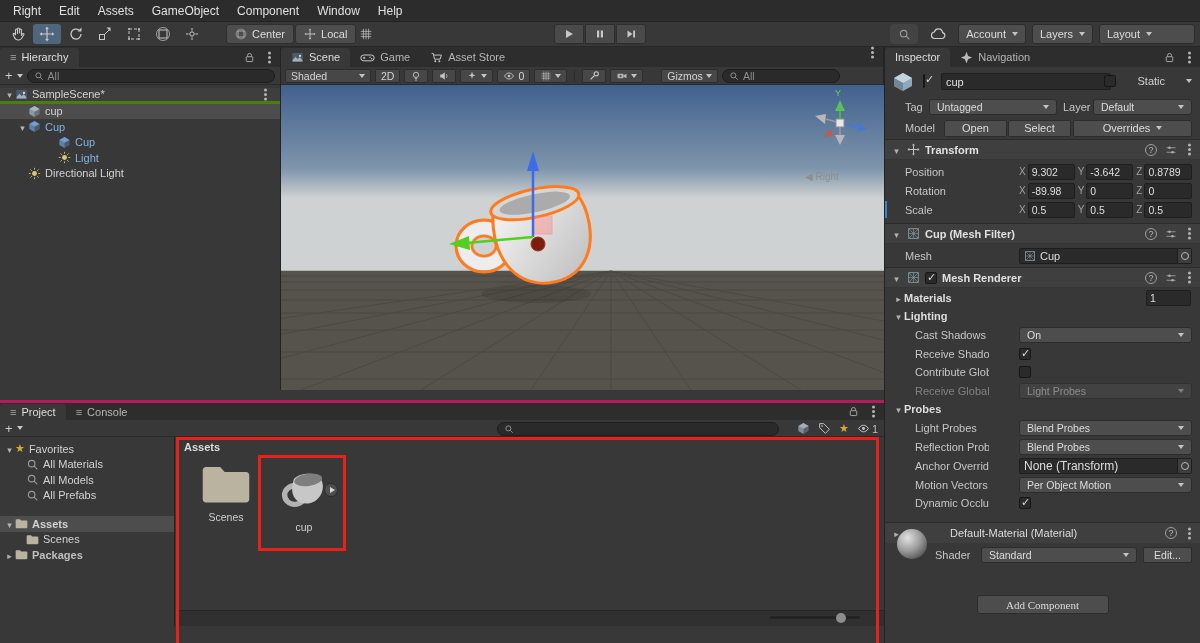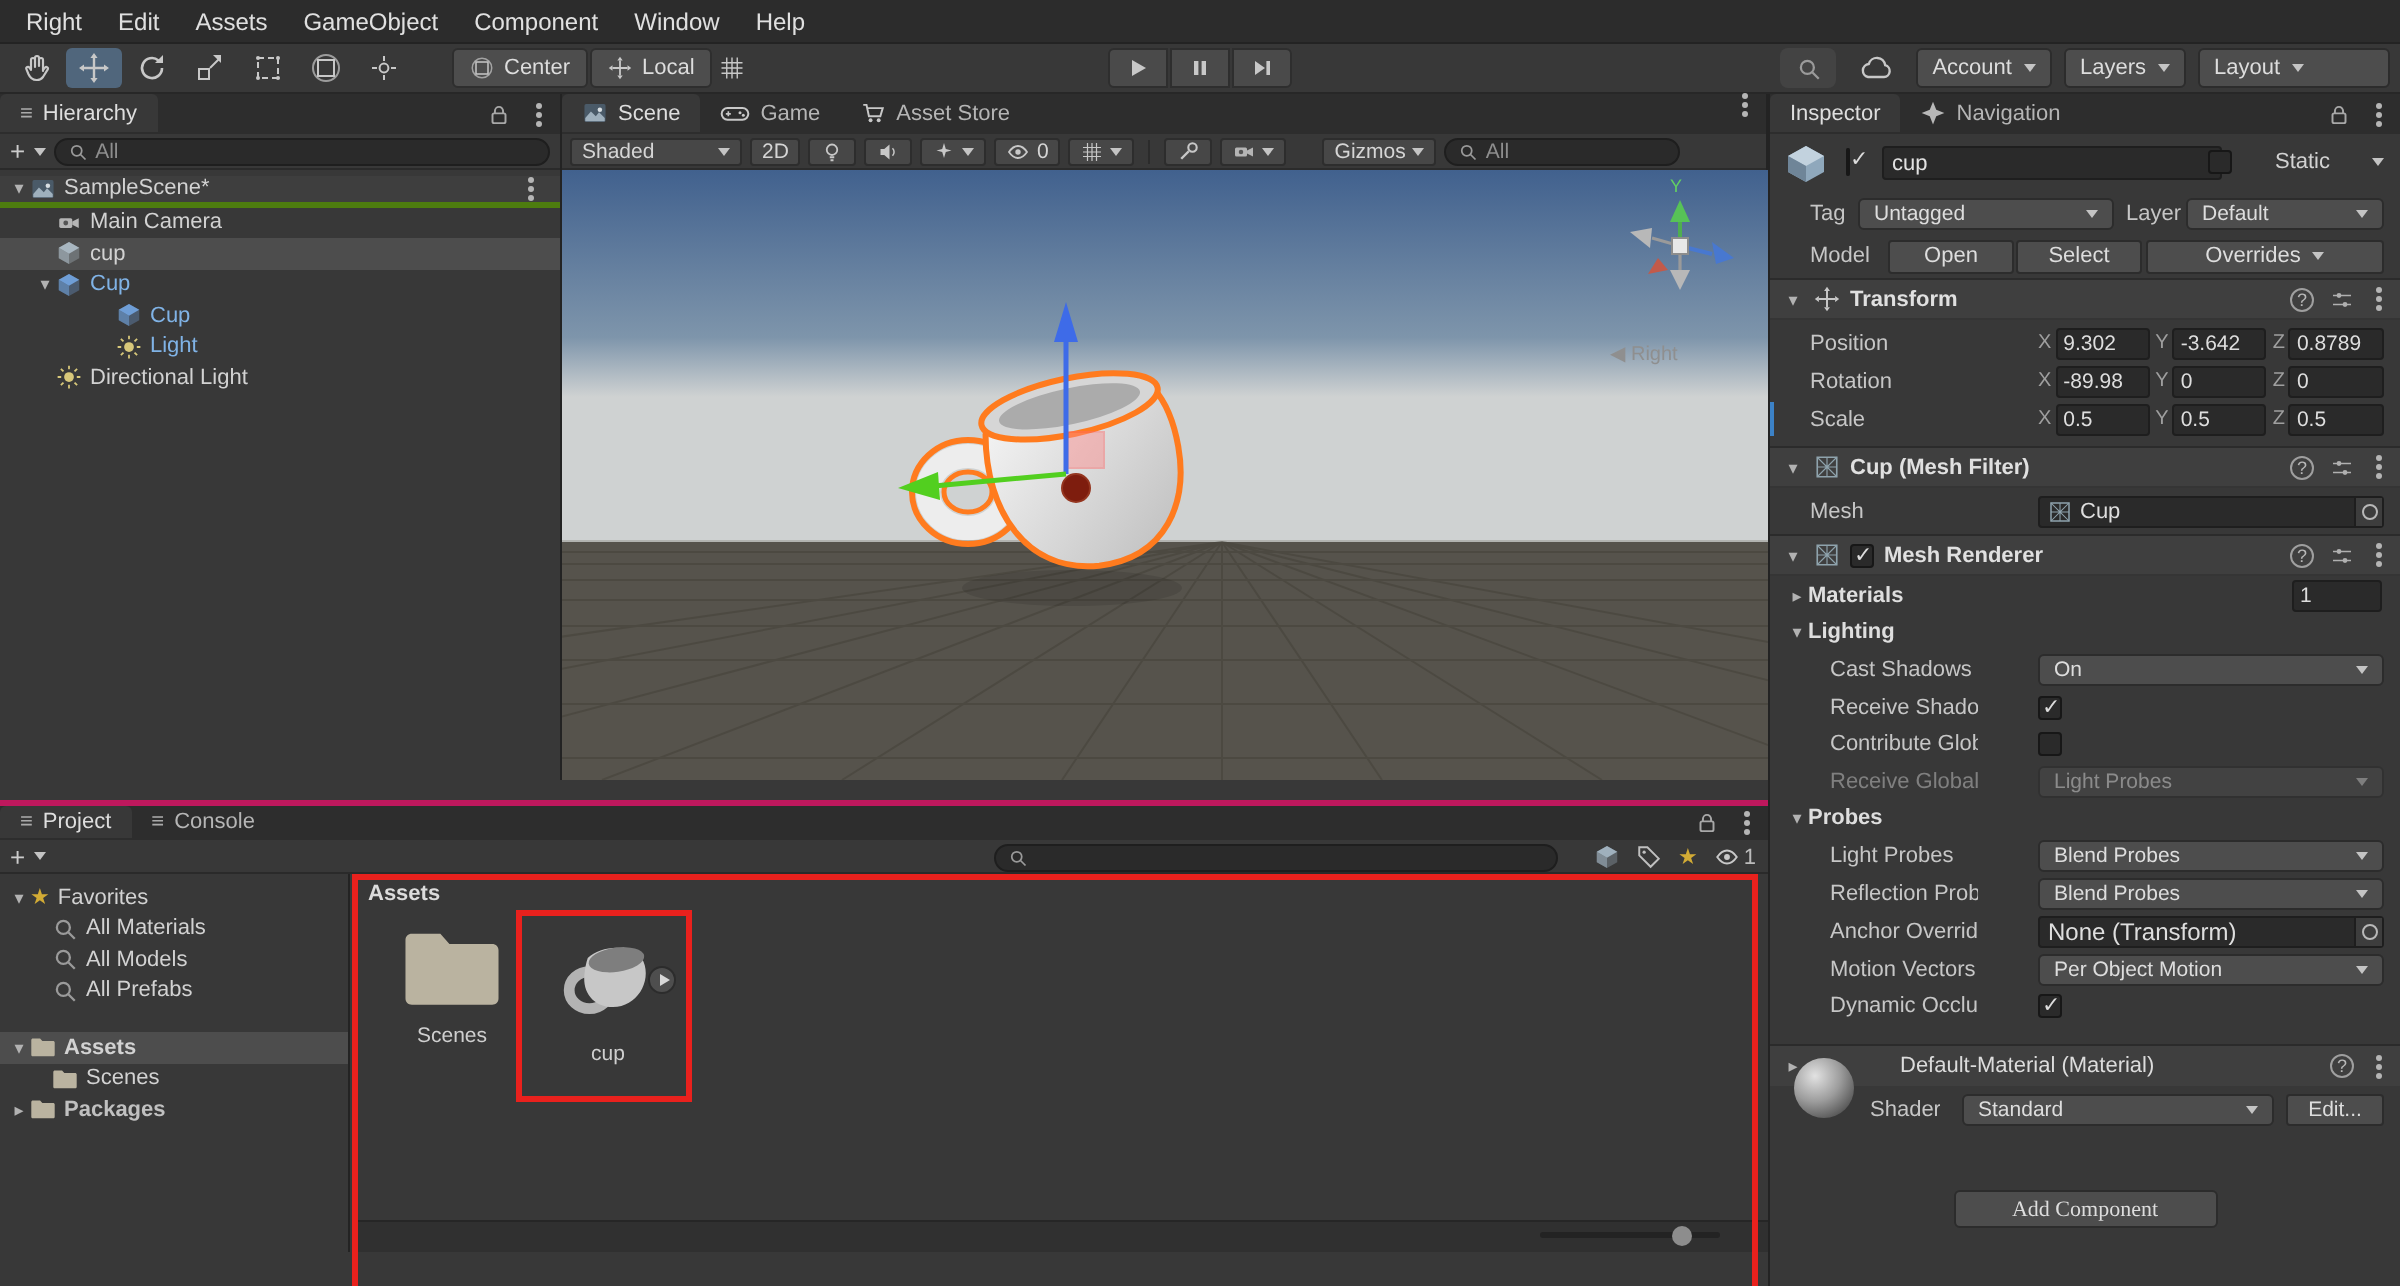--- a/index.html
+++ b/index.html
@@ -17,21 +17,21 @@
   .pivotgrp{position:absolute;left:226px;top:2px;display:flex;gap:1px}
   .pbtn{height:20px;background:#4d4d4d;border:1px solid #2e2e2e;border-radius:3px;display:flex;align-items:center;gap:5px;padding:0 8px;font-size:11px;color:#ddd}
   .snapbtn{position:absolute;left:352px;top:2px}
   .playgrp{position:absolute;left:50%;top:2px;transform:translateX(-50%);display:flex;gap:1px}
   .playbtn{width:30px;height:20px;background:#4a4a4a;border:1px solid #2e2e2e;display:flex;align-items:center;justify-content:center}
   .playbtn:first-child{border-radius:3px 0 0 3px}.playbtn:last-child{border-radius:0 3px 3px 0}
   .rightgrp{position:absolute;right:5px;top:2px;display:flex;gap:6px;align-items:flex-start}
   .dd{background:#4d4d4d;border:1px solid #2c2c2c;border-radius:3px;display:flex;align-items:center;height:20px;padding:0 7px;gap:6px;font-size:11px;color:#ddd}
   .caret{width:0;height:0;border-left:3.5px solid transparent;border-right:3.5px solid transparent;border-top:4px solid #c4c4c4;flex:0 0 auto}
   
-  .tabstrip{display:flex;align-items:flex-start;background:#2d2d2d;height:20px;position:relative}
+  .tabstrip{display:flex;align-items:center;background:#2d2d2d;height:20px;position:relative}
   .tab{height:19px;display:flex;align-items:center;gap:5px;padding:0 10px;font-size:11px;color:#b5b5b5}
   .tab.active{background:#383838;color:#dedede;border-radius:3px 3px 0 0}
   .strip-right{position:absolute;right:6px;top:4px;display:flex;gap:9px;align-items:center}
   .kebab{width:3px;height:3px;border-radius:50%;background:#b5b5b5;box-shadow:0 -4.5px 0 #b5b5b5,0 4.5px 0 #b5b5b5;margin:0 3px}
   .gi-menu::before{content:"\2261";color:#aaa;font-size:11px}
   .ptoolbar{height:18px;display:flex;align-items:center;background:#383838;border-bottom:1px solid #2a2a2a;padding:0 5px;gap:4px;position:relative}
   .plus{color:#ccc;font-size:13px;line-height:1}
   .search{background:#2a2a2a;border:1px solid #1e1e1e;border-radius:8px;height:14px;display:flex;align-items:center;gap:4px;padding:0 6px;color:#8e8e8e;font-size:10.5px}
   .grow{flex:1 1 auto;min-width:0}
   
@@ -367,26 +367,20 @@
     </div>
     <div style="padding-top:3px">
       <div class="trow scene-row" style="padding-left:4px">
         <span class="exp exp-o"></span>
         <svg class="ticon">
             <use href="#i-scene"></use>
           </svg>
         <span>SampleScene*</span>
         <span class="kebab" style="position:absolute;right:10px"></span>
       </div>
-      <div class="trow" style="padding-left:28px">
-        <svg class="ticon">
-            <use href="#i-cam"></use>
-          </svg>
-        <span>Main Camera</span>
-      </div>
       <div class="trow sel" style="padding-left:28px">
         <svg class="ticon" style="color:#a8b6c0">
             <use href="#i-cube"></use>
           </svg>
         <span>cup</span>
       </div>
       <div class="trow" style="padding-left:17px">
         <span class="exp exp-o"></span>
         <svg class="ticon" style="color:#6f9ed6">
             <use href="#i-cube"></use>

